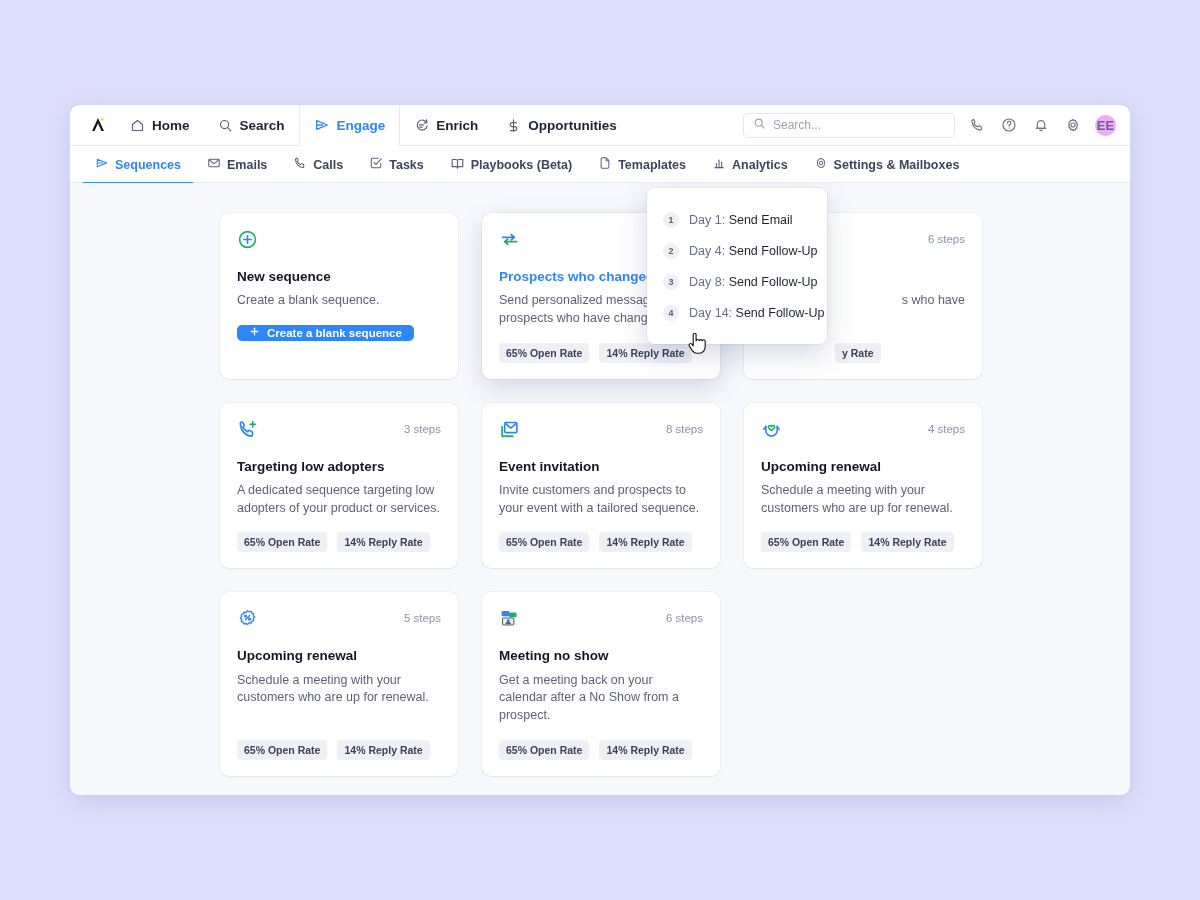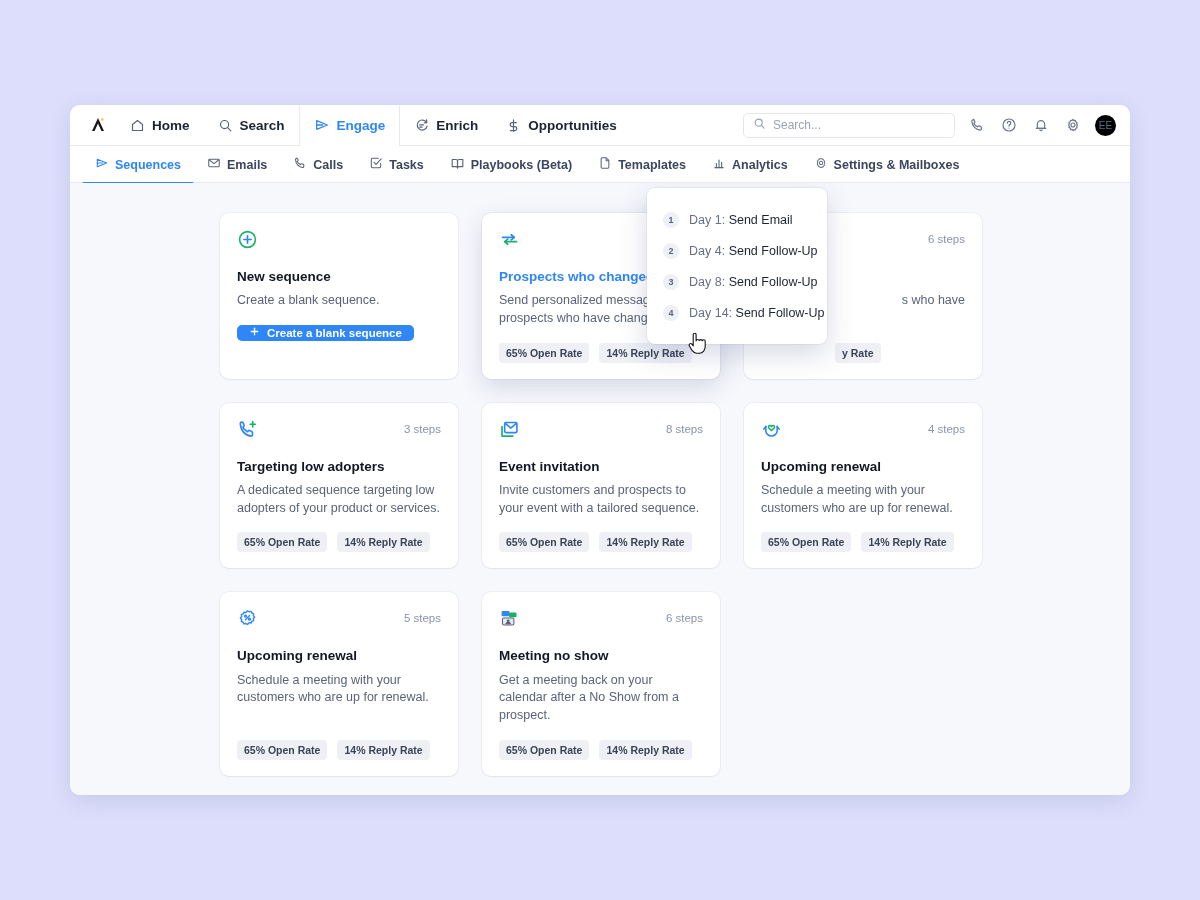--- a/index.html
+++ b/index.html
@@ -63,22 +63,22 @@
   .search-box input {
     border: none; outline: none; font-size: 12px;
     color: #2a3146; width: 100%;
     font-family: "Liberation Sans", sans-serif;
     background: transparent;
   }
   .search-box input::placeholder { color: #9aa2b8; }
   .tb-icon { width: 20px; height: 20px; display:flex; align-items:center; justify-content:center; cursor:pointer; }
   .avatar {
     width: 21px; height: 21px; border-radius: 50%;
-    background: #000000; color: #5f6880;
-    font-size: 10px; font-weight: 400;
+    background: #f0abfc; color: #5f6880;
+    font-size: 13px; font-weight: 700;
     display: flex; align-items: center; justify-content: center;
     letter-spacing:.2px; cursor: pointer;
   }
 
   
   .subnav {
     height: 37px; background: #fff;
     display: flex; align-items: stretch;
     padding-left: 12px;
     border-bottom: 1px solid #e8eaf2;

